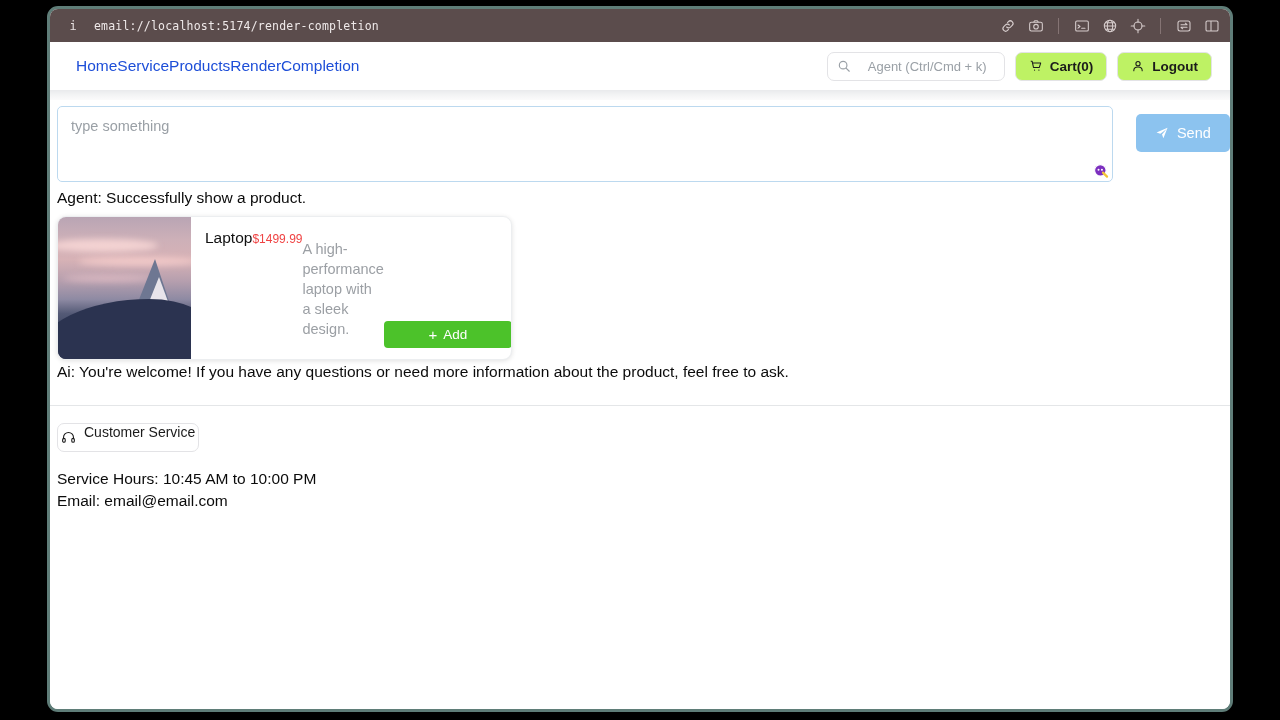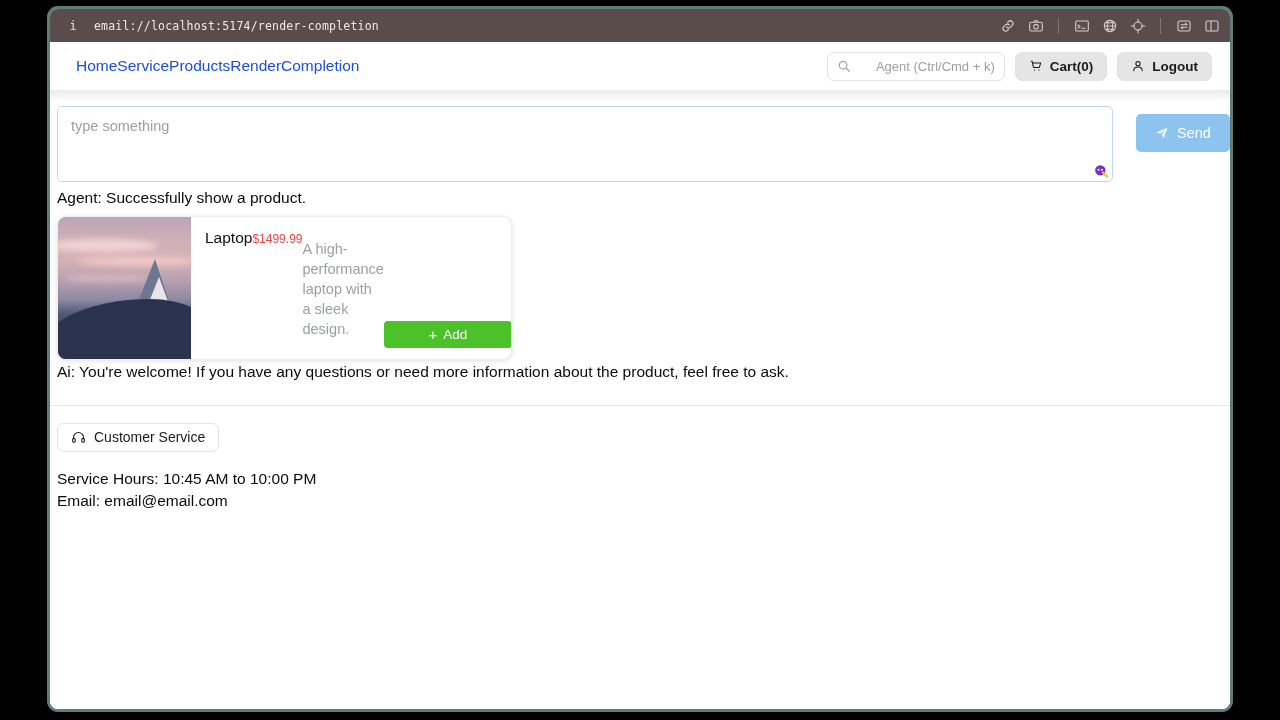--- a/index.html
+++ b/index.html
@@ -91,34 +91,33 @@
     display: flex;
     align-items: center;
     gap: 10px;
   }
   .search-box {
     width: 178px; height: 29px;
     border: 1px solid #e3e3e6;
     border-radius: 7px;
     display: flex; align-items: center;
     padding: 12px 9px;
-    gap: 2px;
+    gap: 17px;
     background: #fff;
-    justify-content: space-between;
   }
   .search-box .ph {
     font-size: 13px;
     color: #9aa0a6;
     white-space: nowrap;
   }
   .pill-btn {
     height: 29px;
     border: 1px solid #e3e3e6;
     border-radius: 7px;
-    background: #e5e5e5;
+    background: #bef264;
     display: flex; align-items: center;
     gap: 7px;
     padding: 0 13px;
     font-size: 13.5px;
     font-weight: bold;
     color: #1b1b1b;
     cursor: pointer;
     white-space: nowrap;
   }
   .ico { display: inline-flex; align-items: center; justify-content: center; flex: none; }
@@ -285,23 +284,23 @@
     width: 100%;
   }
   .service {
     padding: 17px 0 0 7px;
   }
   .svc-btn {
     height: 29px;
     border: 1px solid #e3e3e6;
     border-radius: 7px;
     background: #fff;
-    display: inline-flex; align-items: center;
+    display: inline-flex; 
     gap: 8px;
-    padding: 0 13px;
+    padding: 0 3px;
     font-size: 14px;
     color: #1b1b1b;
     cursor: pointer;
   }
   .svc-lines {
     margin-top: 16px;
     font-size: 15.5px;
     color: #0b0b0b;
     line-height: 1.45;
   }

